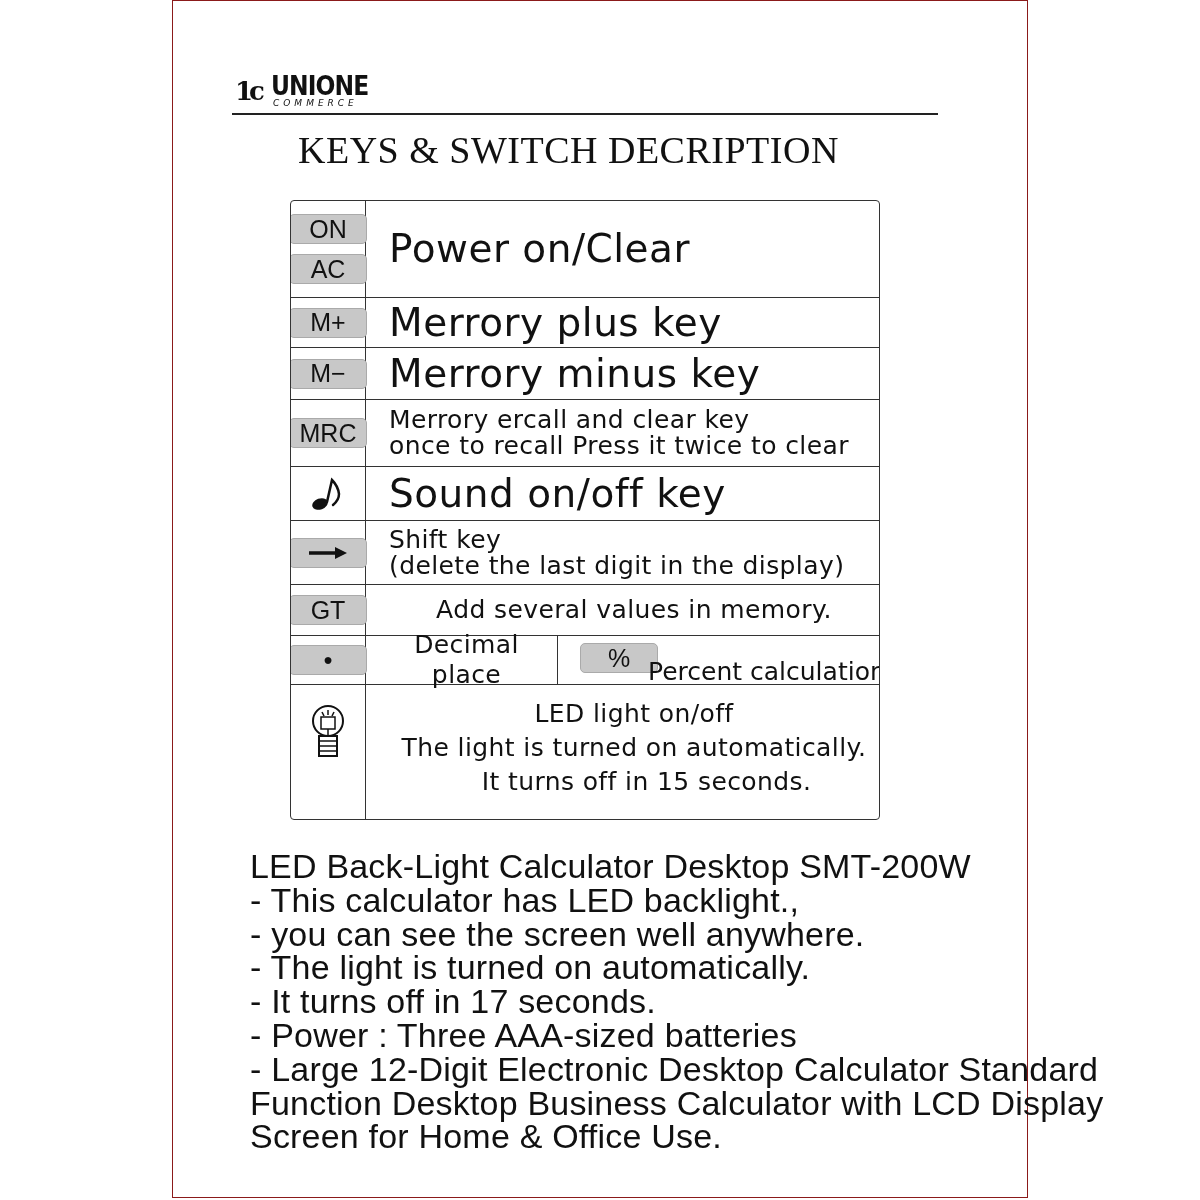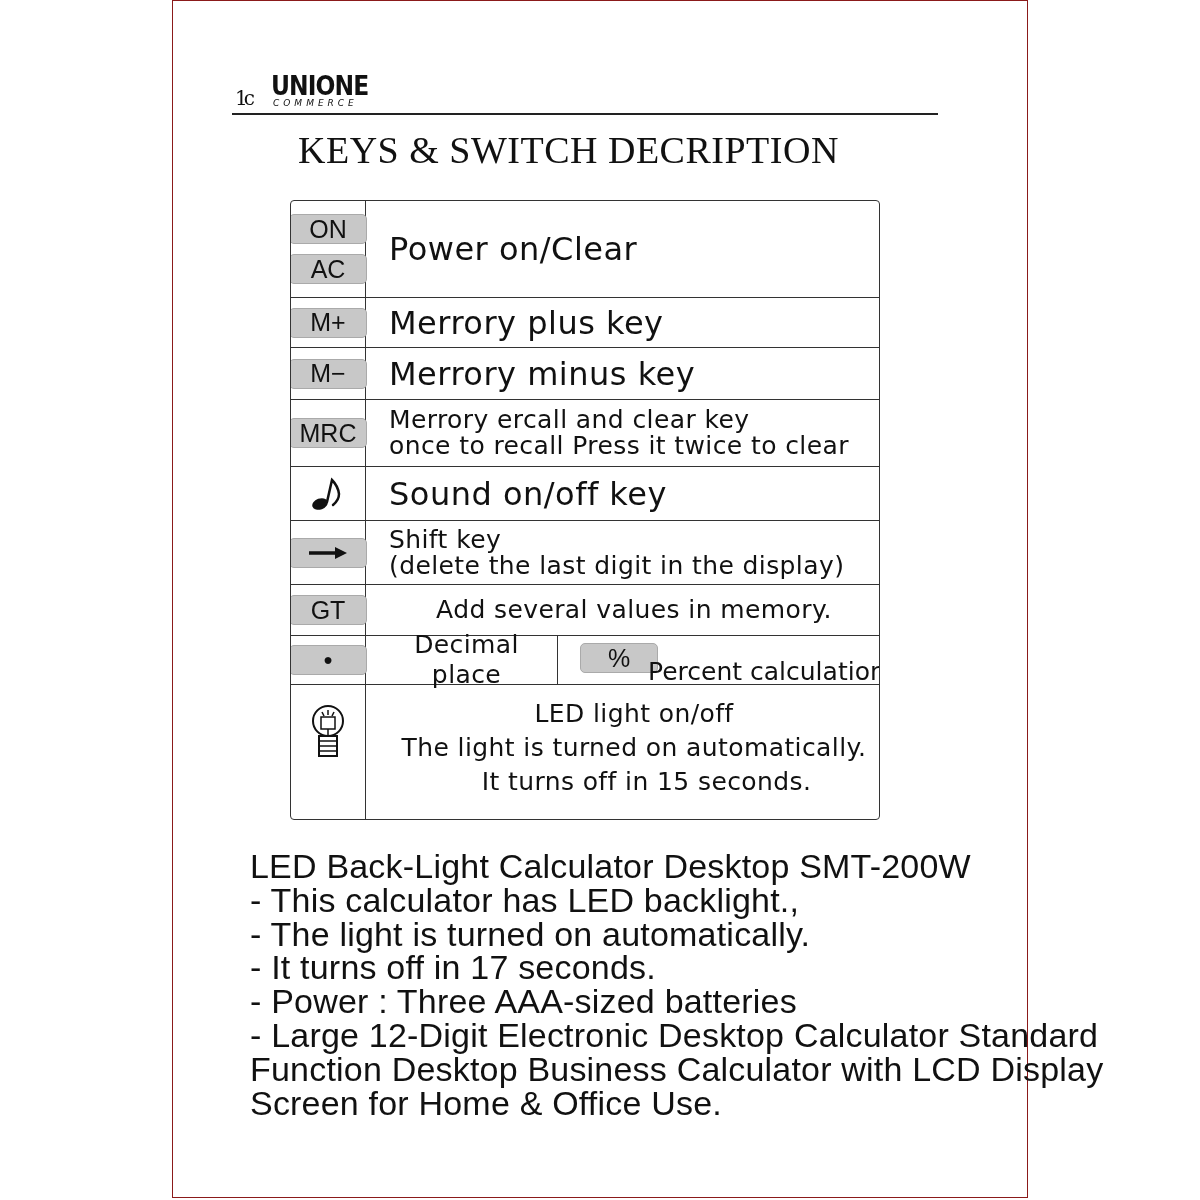--- a/index.html
+++ b/index.html
@@ -1,42 +1,42 @@
 <!DOCTYPE html>
 <html><head>
 <meta charset="utf-8">
 <style>
   html, body { margin: 0; padding: 0; background: #ffffff; }
   body { width: 1200px; height: 1200px; position: relative; overflow: hidden;
          font-family: "DejaVu Sans", sans-serif; color: #111; }
   .page { position: absolute; left: 172px; top: 0; width: 856px; height: 1198px;
           border: 1px solid #8b1a1a; border-top-width: 1px; box-sizing: border-box; }
   .logo { position: absolute; left: 235px; top: 72px; height: 38px; }
-  .logo .mark { position: absolute; left: 0; top: 7px; font-family: "DejaVu Serif", serif;
-                font-weight: normal; font-size: 20px; letter-spacing: -4px; line-height: 38px; }
+  .logo .mark { position: absolute; left: 0; top: 0; font-family: "DejaVu Serif", serif;
+                font-weight: bold; font-size: 26px; letter-spacing: -4px; line-height: 38px; }
   .logo .brand { position: absolute; left: 36px; top: 0px; font-weight: bold;
                  font-size: 26px; letter-spacing: -1px; line-height: 28px; transform: scaleX(0.9); transform-origin: left; }
   .logo .sub { position: absolute; left: 38px; top: 26px; font-size: 9px; font-style: italic;
                letter-spacing: 4px; line-height: 10px; }
   .rule { position: absolute; left: 232px; top: 113px; width: 706px; height: 2px; background: #222; }
   .title { position: absolute; left: 298px; top: 124px; font-size: 38px; letter-spacing: 0.5px;
            line-height: 52px; font-weight: normal; font-family: Liberation Serif, serif; }
 
   .table { position: absolute; left: 290px; top: 200px; width: 590px; height: 620px;
            border: 1.5px solid #333; border-radius: 4px; box-sizing: border-box; overflow: hidden; }
   .row { position: absolute; left: 0; width: 100%; border-bottom: 1.5px solid #333; box-sizing: border-box; }
   .row.last { border-bottom: none; }
   .kcell { position: absolute; left: 0; top: 0; bottom: 0; width: 75px; border-right: 1.5px solid #333;
            box-sizing: border-box; display: flex; flex-direction: column; align-items: center; justify-content: center; gap: 8px; }
   .dcell { position: absolute; left: 75px; top: 0; bottom: 0; right: 0; padding-left: 23px;
            display: flex; flex-direction: column; justify-content: center; }
   .key { width: 78px; height: 30px; background: #c8c8c8; border: 1px solid #aaa; border-radius: 5px;
          display: flex; align-items: center; justify-content: center; font-family: "Liberation Sans", sans-serif;
          font-size: 25px; color: #111; box-sizing: border-box; }
-  .big { font-size: 32px; line-height: 38px; letter-spacing: 0.5px; }
+  .big { font-size: 39px; line-height: 38px; letter-spacing: 0.5px; }
   .mid { font-size: 25px; line-height: 26px; letter-spacing: 0.4px; }
   .med2 { font-size: 25px; line-height: 30px; letter-spacing: 0.4px; text-align: center; }
 
   .desc { position: absolute; left: 250px; top: 850px; width: 740px; font-size: 34px; line-height: 33.8px;
           font-family: "Liberation Sans", sans-serif; letter-spacing: 0.2px; }
   .desc div { white-space: nowrap; }
 </style>
 </head>
 <body>
 
@@ -158,19 +158,20 @@
       <span class="med2" style="line-height:34px;">LED light on/off</span>
       <span class="med2" style="line-height:34px;">The light is turned on automatically.</span>
       <span class="med2" style="line-height:34px;margin-left:25px;">It turns off in 15 seconds.</span>
     </div>
   </div>
 </div>
 
 <div class="desc">
   <div>LED Back-Light Calculator Desktop SMT-200W</div>
   <div>- This calculator has LED backlight.,</div>
+  <div>- you can see the screen well anywhere.</div>
   <div>- The light is turned on automatically.</div>
   <div>- It turns off in 17 seconds.</div>
   <div>- Power : Three AAA-sized batteries</div>
   <div>- Large 12-Digit Electronic Desktop Calculator Standard</div>
   <div>Function Desktop Business Calculator with LCD Display</div>
   <div>Screen for Home &amp; Office Use.</div>
 </div>
 
 </body></html>

